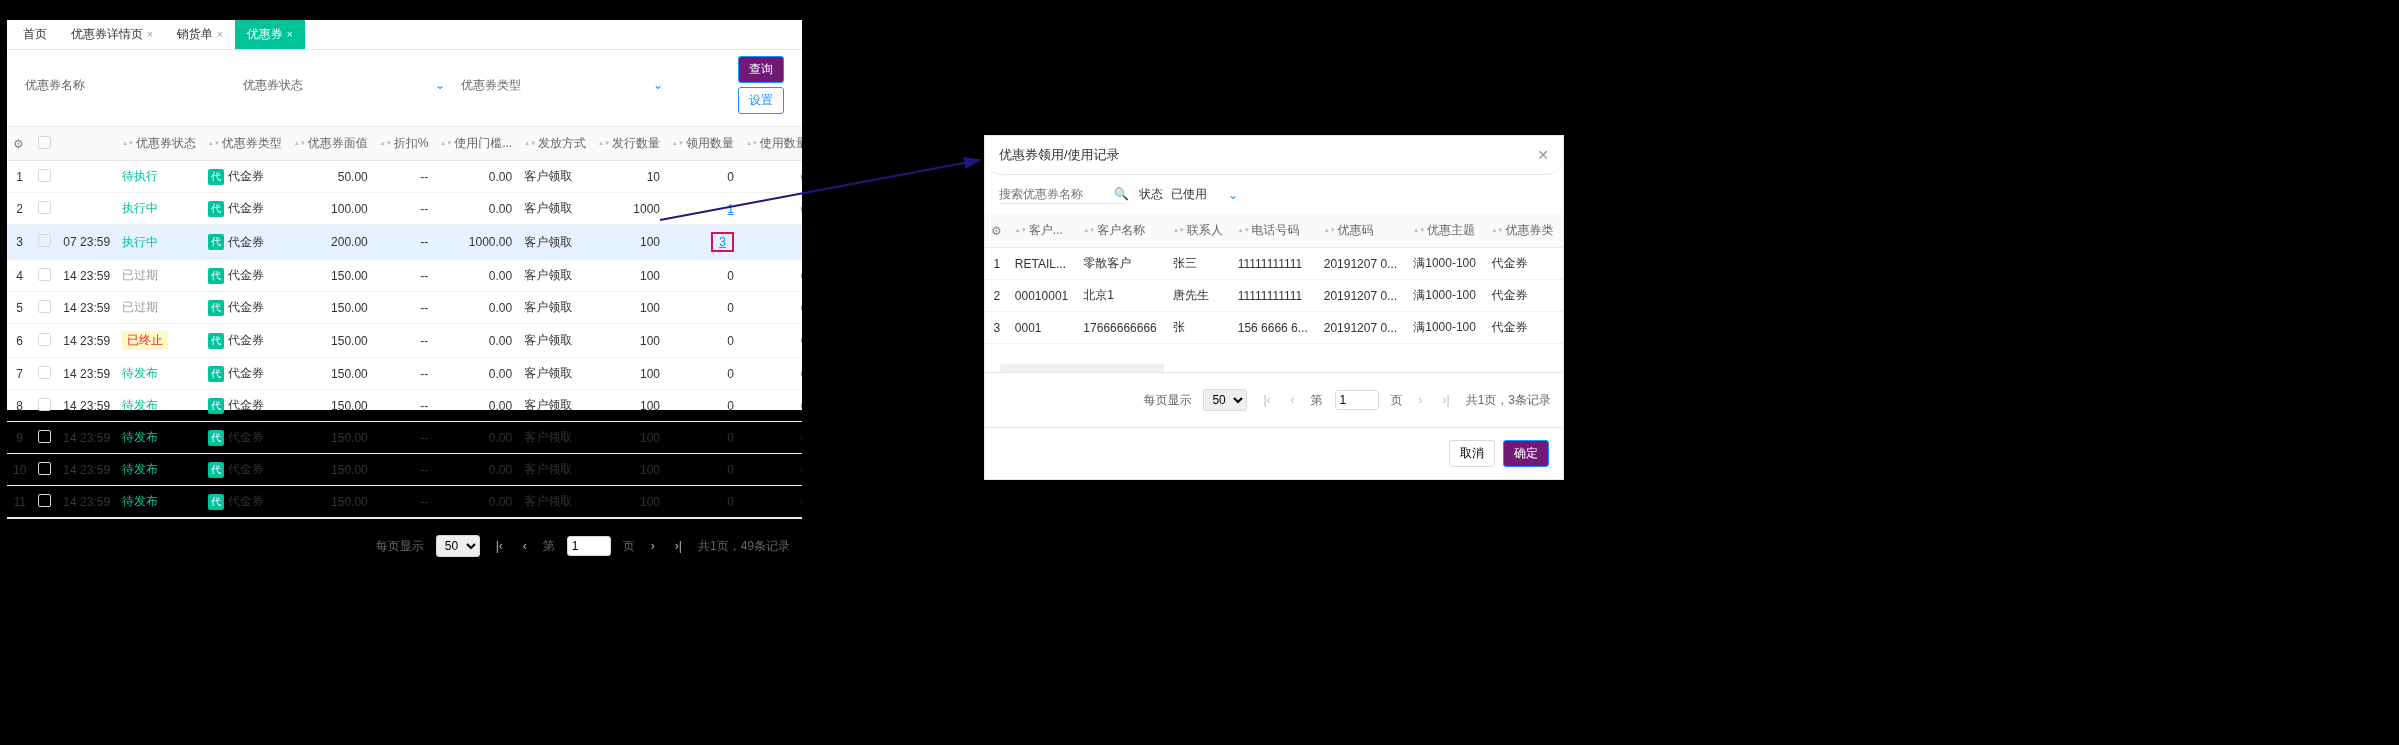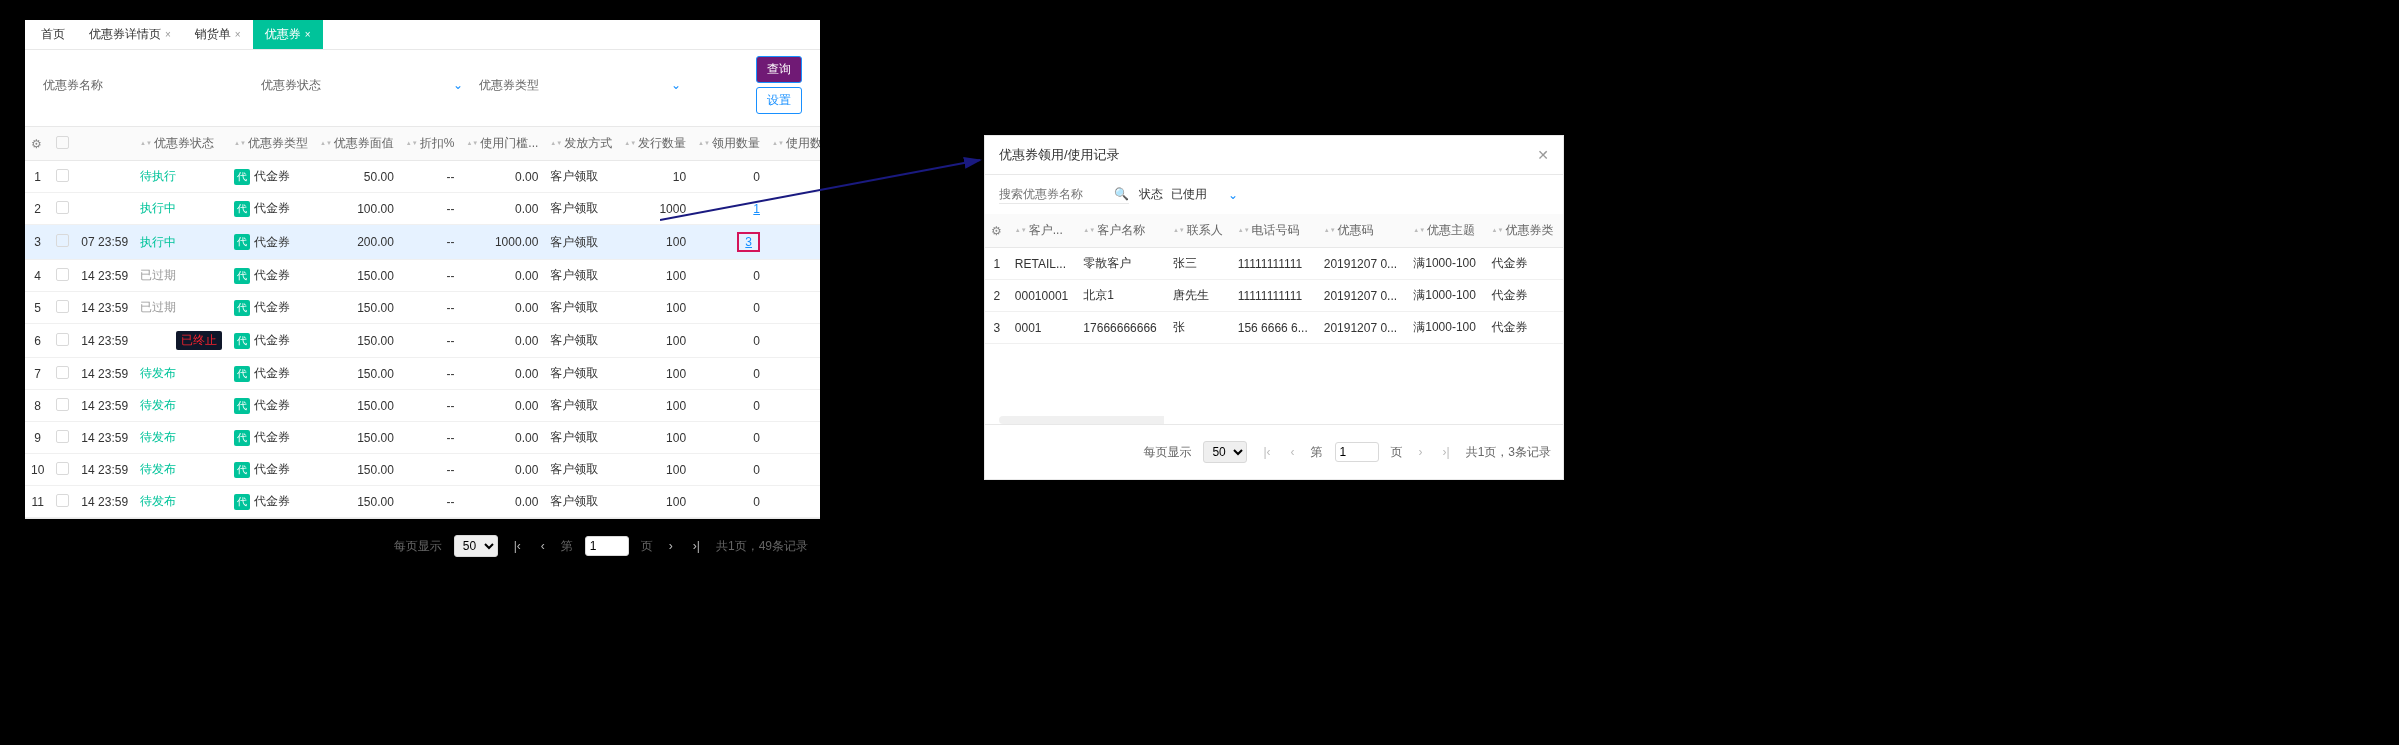--- a/index.html
+++ b/index.html
@@ -1,18 +1,18 @@
 <!DOCTYPE html>
 <html><head>
 <meta charset="utf-8">
 <style>
 * { box-sizing: border-box; margin: 0; padding: 0; }
 body { font-family: -apple-system, "Microsoft YaHei", sans-serif; font-size: 12px; background: #000; color: #333; position: relative; width: 2399px; height: 745px; overflow: hidden; }
 .panel { background: #fff; position: absolute; }
-.left-panel { left: 25px; top: 20px; width: 795px; height: 497px; }
+.left-panel { left: 7px; top: 20px; width: 795px; height: 390px; }
 .tabs { display: flex; align-items: center; height: 30px; border-bottom: 1px solid #e8e8e8; padding: 0 4px; }
 .tab { padding: 6px 12px; cursor: pointer; display: flex; align-items: center; gap: 4px; font-size: 12px; }
 .tab.active { background: #00c39a; color: #fff; }
 .tab .close { color: #999; font-size: 10px; }
 .tab.active .close { color: #fff; }
 .header-row { display: flex; justify-content: space-between; align-items: center; padding: 10px 12px; }
 .page-title { font-size: 16px; font-weight: 500; }
 .header-actions { display: flex; gap: 6px; align-items: center; }
 .btn { padding: 4px 10px; border-radius: 3px; border: 1px solid #d9d9d9; background: #fff; cursor: pointer; font-size: 12px; display: inline-flex; align-items: center; gap: 3px; }
 .btn-disabled { color: #bbb; border-color: #e8e8e8; }
@@ -29,30 +29,30 @@
 th { background: #fafafa; text-align: left; padding: 8px 6px; color: #666; font-weight: 500; border-bottom: 1px solid #e8e8e8; white-space: nowrap; position: relative; }
 th .sort { display: inline-flex; flex-direction: column; font-size: 6px; line-height: 5px; color: #bbb; margin-right: 2px; vertical-align: middle; }
 td { padding: 7px 6px; border-bottom: 1px solid #f0f0f0; white-space: nowrap; text-align: left; }
 .num-col { text-align: right; }
 tr.highlight td { background: #e6f2ff; }
 .checkbox { width: 13px; height: 13px; border: 1px solid #d9d9d9; border-radius: 2px; display: inline-block; }
 .gear { color: #888; }
 .status-tag { display: inline-block; }
 .status-green { color: #00c39a; }
 .status-gray { color: #999; }
-.status-red { color: #f5222d; background: #0f172a; padding: 1px 5px; border-radius: 2px; margin-left: 36px; }
+.status-red { color: #f5222d; background: #fef9c3; padding: 1px 5px; border-radius: 2px; }
 .type-badge { display: inline-block; width: 16px; height: 16px; background: #00c39a; color: #fff; font-size: 10px; line-height: 16px; text-align: center; border-radius: 2px; margin-right: 4px; vertical-align: middle; }
 .claimed-link { color: #1890ff; text-decoration: underline; cursor: pointer; }
 .red-box { border: 2px solid #d4145a; padding: 1px 6px; display: inline-block; }
 .pager { display: flex; align-items: center; justify-content: flex-end; gap: 12px; padding: 16px 12px; border-top: 1px solid #e8e8e8; font-size: 12px; color: #666; }
 .pager select, .pager input { border: 1px solid #d9d9d9; border-radius: 3px; padding: 2px 4px; width: 44px; font-size: 12px; }
 .pager .pbtn { color: #bbb; cursor: pointer; padding: 0 4px; }
 
 .right-panel { left: 984px; top: 135px; width: 580px; height: 345px; border: 1px solid #e8e8e8; display: flex; flex-direction: column; }
-.modal-header { display: flex; justify-content: space-between; align-items: center; padding: 10px 14px; border-bottom: 1px solid #e8e8e8; }
+.modal-header { display: flex; justify-content: space-between; align-items: center; padding: 10px 14px; border-bottom: 1px solid #e8e8e8; border-radius: 17px; }
 .modal-title { font-size: 13px; font-weight: 500; }
 .modal-close { color: #999; cursor: pointer; font-size: 14px; }
 .modal-filters { display: flex; align-items: center; gap: 10px; padding: 10px 14px; }
 .search-box { display: flex; align-items: center; border-bottom: 1px solid #e8e8e8; padding: 2px 0; width: 130px; justify-content: space-between; }
 .search-box input { border: none; outline: none; width: 100px; font-size: 12px; }
 .search-icon { color: #1890ff; }
 .status-select { display: flex; align-items: center; gap: 8px; }
 .status-value { display: flex; align-items: center; gap: 21px; color: #333; }
 .chev { color: #1890ff; }
 .modal-body { flex: 1; overflow: auto; }
@@ -380,13 +380,17 @@
     <select><option>50</option></select>
     <span class="pbtn">|‹</span>
     <span class="pbtn">‹</span>
     <span>第</span>
     <input value="1" style="">
     <span>页</span>
     <span class="pbtn">›</span>
     <span class="pbtn">›|</span>
     <span>共1页，3条记录</span>
   </div>
+  <div class="modal-footer">
+    <button class="btn">取消</button>
+    <button class="btn btn-primary-blue">确定</button>
+  </div>
 </div>
 
 </body></html>

